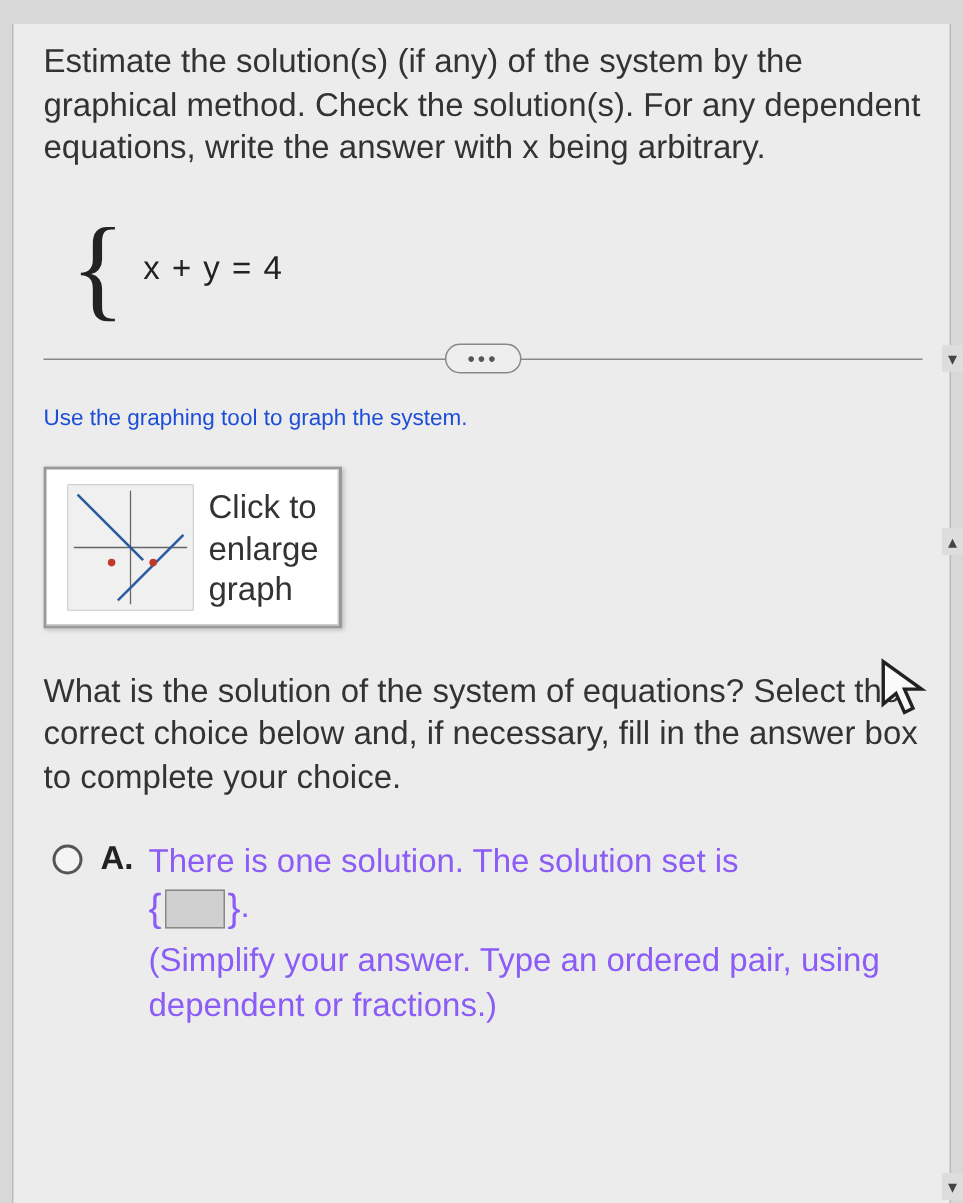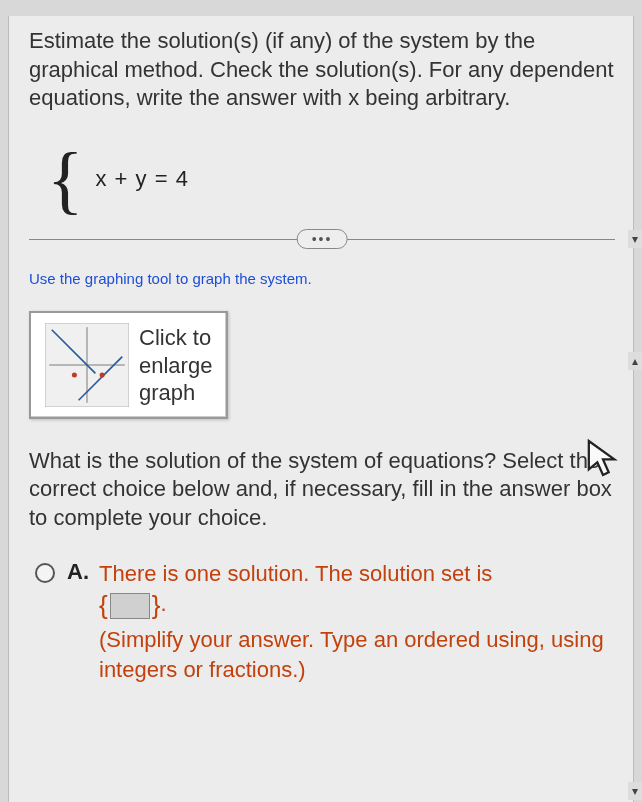--- a/index.html
+++ b/index.html
@@ -114,21 +114,21 @@
   }
   .choice-letter {
     font-weight: bold;
     font-size: 22px;
     margin-right: 10px;
     flex-shrink: 0;
   }
   .choice-body {
     font-size: 22px;
     line-height: 1.35;
-    color: #c2410c;
+    color: #8b5cf6;
   }
   .set-brace {
     font-size: 26px;
     vertical-align: middle;
   }
   .answer-box {
     display: inline-block;
     width: 40px;
     height: 26px;
     background: #d0d0d0;
@@ -199,21 +199,21 @@
   </div>
 
   <p class="question-text">What is the solution of the system of equations? Select the correct choice below and, if necessary, fill in the answer box to complete your choice.</p>
 
   <div class="choice-row">
     <span class="radio"></span>
     <span class="choice-letter">A.</span>
     <div class="choice-body">
       <span>There is one solution. The solution set is</span><br>
       <span class="set-brace">{</span><span class="answer-box"></span><span class="set-brace">}</span><span>.</span>
-      <div class="hint">(Simplify your answer. Type an ordered using, using integers or fractions.)</div>
+      <div class="hint">(Simplify your answer. Type an ordered pair, using dependent or fractions.)</div>
     </div>
   </div>
 
 </div>
 
 <span class="cursor">
   <svg width="34" height="40" viewBox="0 0 24 28">
     <path d="M2 2 L2 22 L8 17 L12 26 L16 24 L12 15 L20 15 Z" fill="#fafafa" stroke="#222" stroke-width="1.6"></path>
   </svg>
 </span>

